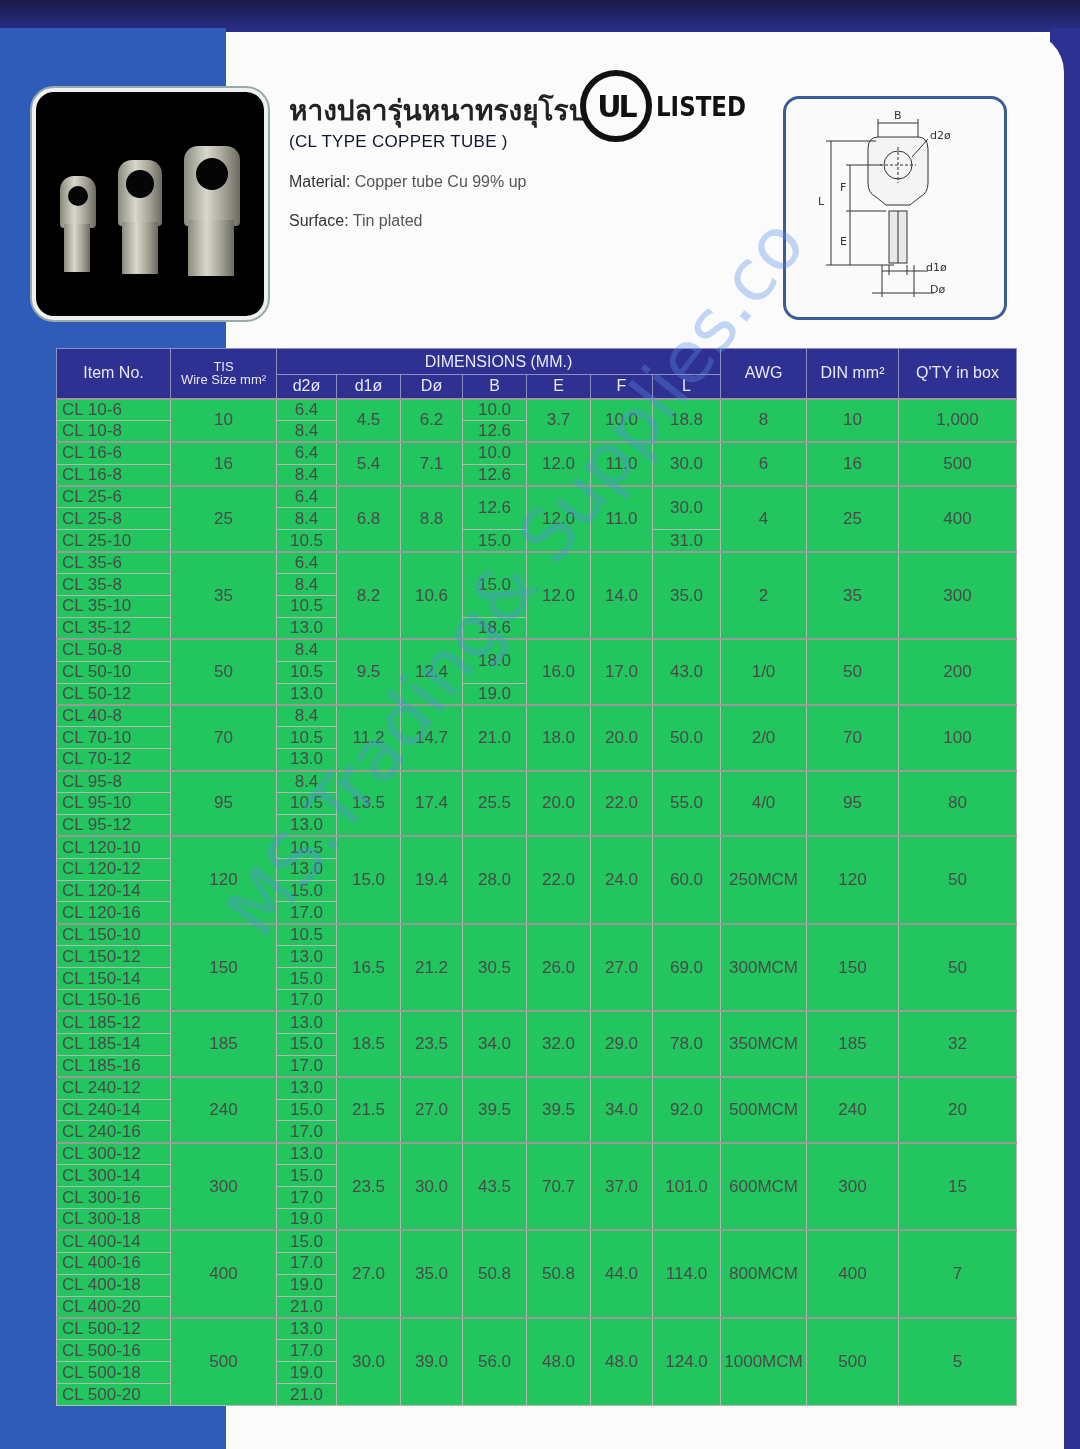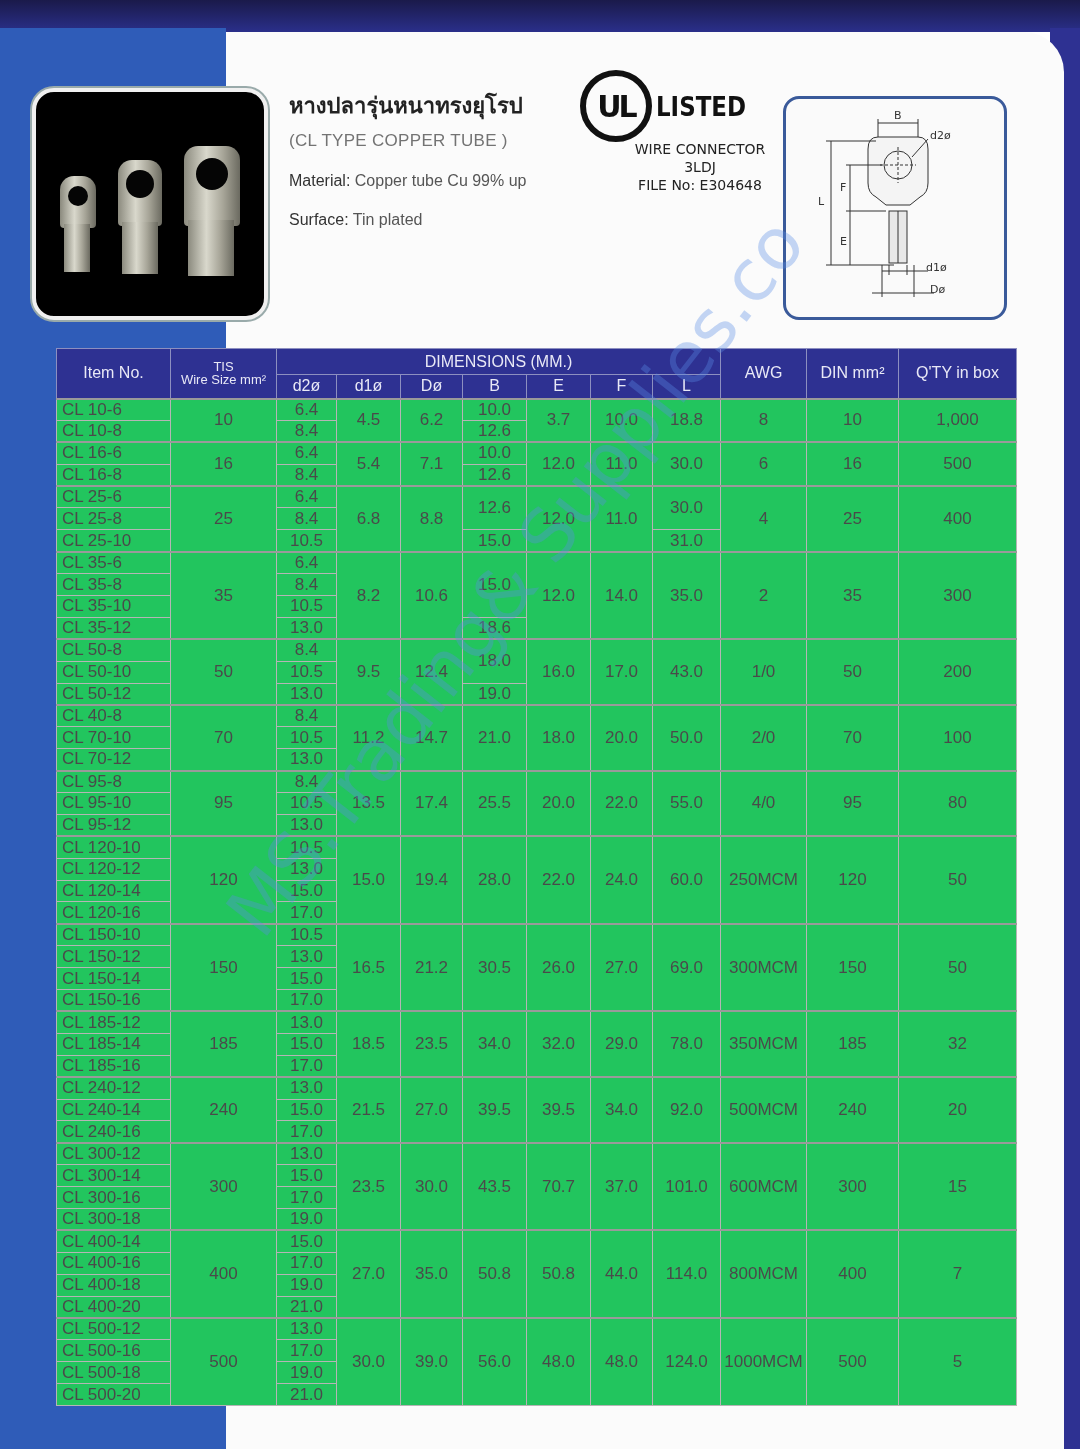--- a/index.html
+++ b/index.html
@@ -8,22 +8,22 @@
   .bg-top { position: absolute; left: 0; top: 0; width: 1080px; height: 32px; background: linear-gradient(#1a1a4a, #2a2f8a); }
   .bg-left { position: absolute; left: 0; top: 28px; width: 226px; height: 1421px; background: #2f5cb8; }
   .bg-right { position: absolute; right: 0; top: 28px; width: 30px; height: 1421px; background: #2e3192; }
   .card { position: absolute; left: 226px; top: 32px; width: 838px; height: 1417px; background: #fbfbfb; border-top-right-radius: 40px; }
   .photo { position: absolute; left: 32px; top: 88px; width: 236px; height: 232px; background: #000; border: 4px solid #f0f0f0; border-radius: 22px; box-shadow: 0 0 0 2px #9aa; overflow: hidden; }
   .lug { position: absolute; background: linear-gradient(90deg, #8b8a7e, #d9d8cc 40%, #a7a598 70%, #6b6a60); }
   .lug-head { border-radius: 14px 14px 4px 4px; }
   .lug-hole { position: absolute; background: #050505; border-radius: 50%; }
   .title-block { position: absolute; left: 289px; top: 86px; }
   .title { font-family: "DejaVu Sans", sans-serif; font-size: 29px; font-weight: bold; color: #3b5da8; letter-spacing: 0.5px; }
-  .thai { font-family: "DejaVu Sans", sans-serif; font-size: 22px; font-weight: bold; color: #222; margin-top: 2px; }
-  .sub { font-size: 17px; color: #737373; margin-top: 8px; letter-spacing: 0.3px; }
+  .thai { font-family: "DejaVu Sans", sans-serif; font-size: 28px; font-weight: bold; color: #222; margin-top: 2px; }
+  .sub { font-size: 17px; color: #0f172a; margin-top: 0; letter-spacing: 0.3px; }
   .spec { font-size: 16px; color: #555; margin-top: 21px; }
   .spec b { color: #333; font-weight: normal; }
   .ul-block { position: absolute; left: 580px; top: 70px; width: 200px; }
   .ul-logo { display: flex; align-items: center; }
   .ul-circle { width: 72px; height: 72px; border: 6px solid #111; border-radius: 50%; display: flex; align-items: center; justify-content: center; font-family: "DejaVu Sans", sans-serif; font-size: 30px; font-weight: bold; color: #111; letter-spacing: -3px; }
   .ul-listed { font-family: "DejaVu Sans", sans-serif; font-size: 27px; font-weight: bold; color: #111; margin-left: 4px; transform: scaleX(0.85); transform-origin: left; }
   .ul-text { position: absolute; left: 40px; top: 70px; width: 160px; text-align: center; font-family: "DejaVu Sans", sans-serif; font-size: 14px; color: #222; line-height: 18px; }
   .diagram { position: absolute; left: 783px; top: 96px; width: 224px; height: 224px; border: 3px solid #3a5a9a; border-radius: 16px; background: #fafafa; }
   table.spec-table { position: absolute; left: 56px; top: 348px; border-collapse: collapse; table-layout: fixed; width: 960px; background: #22c55e; }
   .spec-table th { background: #2e3192; color: #e8e8f6; font-weight: normal; font-size: 16px; border: 1px solid #8d8fc0; text-align: center; }
@@ -66,25 +66,20 @@
   <div class="spec">
     <b>Surface:</b>
     <span>Tin plated</span>
   </div>
 </div>
 
 <div class="ul-block">
   <div class="ul-logo">
     <div class="ul-circle">UL</div>
     <div class="ul-listed">LISTED</div>
-  </div>
-  <div class="ul-text">
-    <div>WIRE CONNECTOR</div>
-    <div>3LDJ</div>
-    <div>FILE No: E304648</div>
   </div>
 </div>
 
 <div class="diagram">
   <svg width="218" height="218" viewBox="0 0 218 218">
     <g stroke="#333" stroke-width="1" fill="none">
       <path d="M92 38 h40 q10 0 10 12 v34 q0 10 -8 14 l-10 8 h-24 l-10 -8 q-8 -4 -8 -14 v-34 q0 -12 10 -12z" fill="#f4f4f4"></path>
       <circle cx="112" cy="66" r="14"></circle>
       <line x1="94" y1="66" x2="130" y2="66" stroke-dasharray="3,2"></line>
       <line x1="112" y1="48" x2="112" y2="84" stroke-dasharray="3,2"></line>

